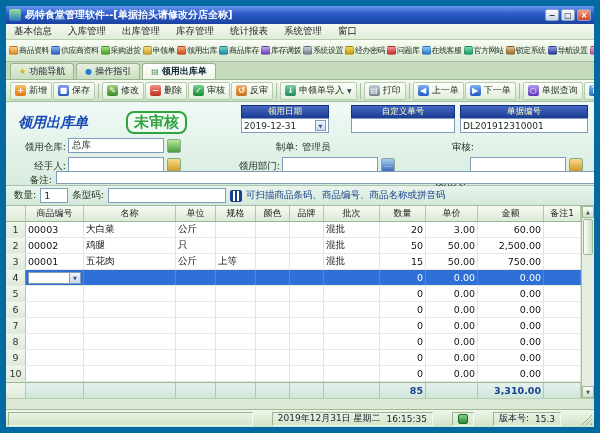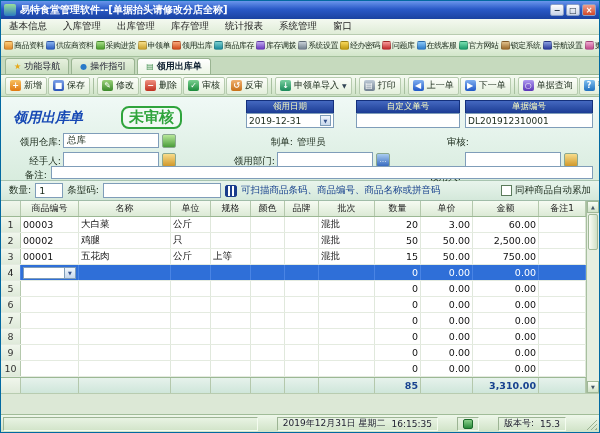--- a/index.html
+++ b/index.html
@@ -1,17 +1,17 @@
 <!DOCTYPE html>
 <html><head>
 <meta charset="utf-8">
 <style>
   * { box-sizing: border-box; margin: 0; padding: 0; }
   body { margin: 0; background: #9aa89a; font-family: "DejaVu Sans", "Liberation Sans", sans-serif; }
-  .win { width: 600px; height: 433px; display: flex; flex-direction: column; border: 1px solid #0369a1; background: #d9e9d3; overflow: hidden; }
+  .win { width: 600px; height: 433px; display: flex; flex-direction: column; border: 6px solid #0369a1; background: #d9e9d3; overflow: hidden; }
 
   
   .titlebar { height: 18px; flex: none; background: linear-gradient(180deg,#6a96ec 0%,#2a5ac8 45%,#1a42a0 100%); color:#fff; display:flex; align-items:center; padding:0 3px; font-size:10px; font-weight:bold; }
   .appicon { width:12px; height:12px; border-radius:2px; background:linear-gradient(#9ae09a,#2a7ac0); margin-right:4px; flex:none; }
   .titletext { white-space:nowrap; overflow:hidden; }
   .winbtns { margin-left:auto; display:flex; gap:2px; }
   .wbtn { width:14px; height:12px; font-size:8px; line-height:11px; text-align:center; color:#234; background:linear-gradient(#fdfdfd,#c8d4e8); border:1px solid #8aa0c8; border-radius:2px; }
   .wbtn.close { background:linear-gradient(#f0a090,#d04828); color:#fff; }
 
   
@@ -340,24 +340,20 @@
     <div class="finput" style="left:50px; top:69px; width:542px; height:13px;"></div>
   </div>
 
   <div class="barcodebar">
     <span>数量:</span>
     <span class="binput bqty">1</span>
     <span>条型码:</span>
     <span class="binput bcode"></span>
     <span class="scanicon"></span>
     <span class="hint">可扫描商品条码、商品编号、商品名称或拼音码</span>
-    <span class="chkwrap">
-      <span class="chk"></span>
-      <span>同种商品自动累加</span>
-    </span>
   </div>
 
   <div class="grid-wrap">
     <div class="ghead">
       <div class="c cn"></div>
       <div class="c hc w-code">商品编号</div>
       <div class="c hc w-name">名称</div>
       <div class="c hc w-unit">单位</div>
       <div class="c hc w-spec">规格</div>
       <div class="c hc w-color">颜色</div>

